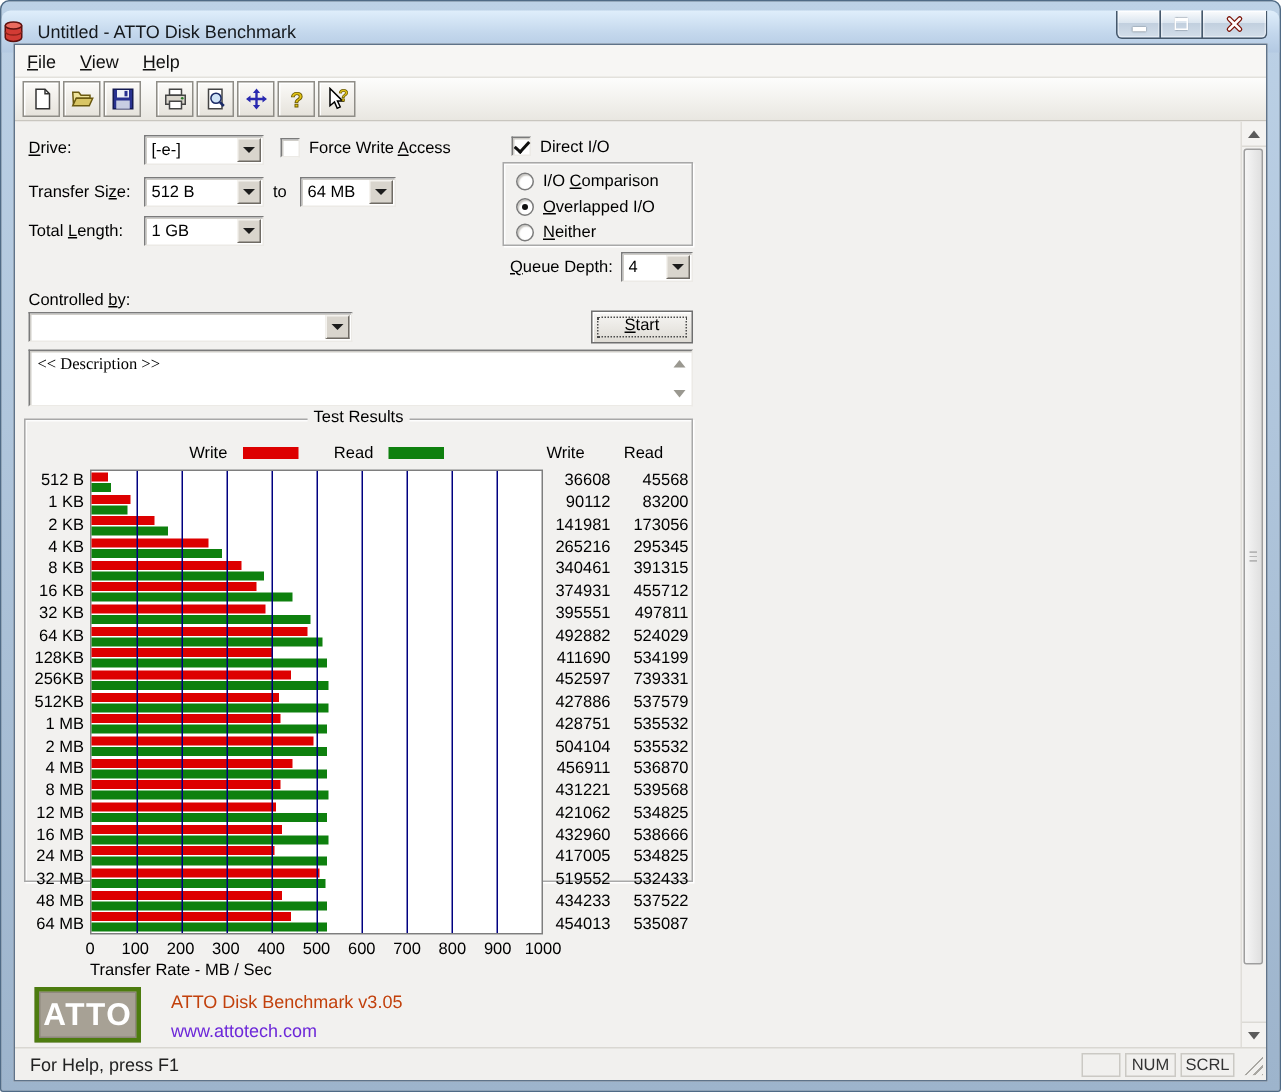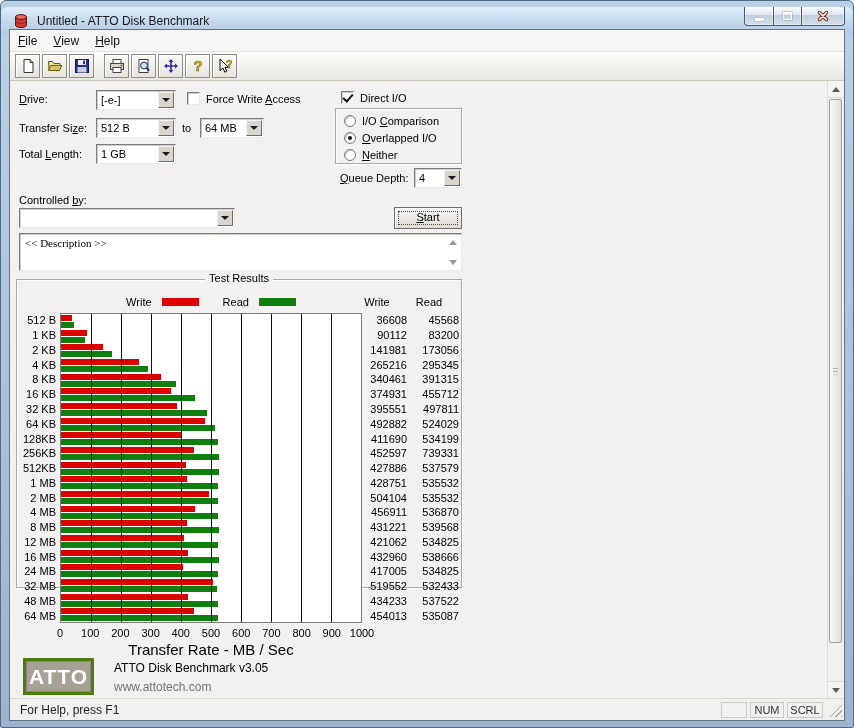--- a/index.html
+++ b/index.html
@@ -3,21 +3,21 @@
 <meta charset="utf-8">
 <style>
   * { margin:0; padding:0; box-sizing:border-box; }
   html,body { width:854px; height:728px; font-family:"Liberation Sans", sans-serif; }
   .screen { position:relative; width:854px; height:728px; background:linear-gradient(#bcd1e6,#9db4cc);
             border:1px solid #4f6a85; border-radius:6px 6px 2px 2px; overflow:hidden; }
 
   
   .titlebar { position:absolute; top:6px; left:0; right:0; height:28px;
               background:linear-gradient(#dfeefb,#c3d7ec 55%,#b3c9e2); border-radius:6px 6px 0 0;
-              display:flex; align-items:center; padding-left:12px; }
+              display:flex; align-items:center; }
   .title-icon { width:16px; height:16px; margin-right:8px; }
   .title-text { font-size:12px; color:#15191d; }
   .cap-group { position:absolute; top:0; right:8px; display:flex; }
   .cap-btn { height:19px; border:1px solid #46586b; border-top:none; margin-left:-1px;
              background:linear-gradient(#fcfdfe,#dbe5ef 45%,#c1cfde 46%,#d3deea);
              box-shadow:inset 0 1px 0 rgba(255,255,255,.75), inset 0 0 0 1px rgba(255,255,255,.4);
              display:flex; align-items:center; justify-content:center; cursor:default; }
   .cap-min { width:30px; border-bottom-left-radius:4px; }
   .cap-max { width:29px; }
   .cap-close { width:44px; border-bottom-right-radius:4px;
@@ -90,22 +90,22 @@
   .valcol div { flex:1; font-size:11px; display:flex; align-items:center; justify-content:flex-end; }
   .xticks { position:absolute; }
   .xticks span { position:absolute; transform:translateX(-50%); font-size:11px; }
   .legend { position:absolute; display:flex; align-items:center; justify-content:center; gap:10px; font-size:11px; }
   .swatch { width:37px; height:8px; }
   .colhead { position:absolute; font-size:11px; text-align:center; }
 
   .logo { position:absolute; border:3px solid #4d7c0f; background:#a7a195; display:flex;
           align-items:center; justify-content:center; box-shadow:inset 0 0 0 1px #8e887c; }
   .logo span { color:#fff; font-size:21px; font-weight:bold; letter-spacing:1px; }
-  .app-version { position:absolute; font-size:12px; color:#000000; }
-  .app-link { position:absolute; font-size:12px; color:#737373; }
+  .app-version { position:absolute; font-size:12px; color:#c2410c; }
+  .app-link { position:absolute; font-size:12px; color:#6d28d9; }
 
   
   .vscroll { position:absolute; top:0; right:0; bottom:0; width:17px; background:#f2f1ef; border-left:1px solid #e0ded9; }
   .sb-btn { position:absolute; left:0; right:0; height:17px; background:#f4f3f1; display:flex; align-items:center; justify-content:center; }
   .sb-btn.up { top:0; border-bottom:1px solid #dcdad5; }
   .sb-btn.dn { bottom:0; border-top:1px solid #dcdad5; }
   .sb-btn.up::after { content:""; border:4px solid transparent; border-bottom:5px solid #5a5a5a; margin-bottom:4px; }
   .sb-btn.dn::after { content:""; border:4px solid transparent; border-top:5px solid #5a5a5a; margin-top:4px; }
   .sb-thumb { position:absolute; left:1px; right:2px; top:18px; bottom:55px;
           background:linear-gradient(90deg,#f6f6f6,#dfdfdf); border:1px solid #9e9e9e; border-radius:2px; }
@@ -465,21 +465,21 @@
             <span style="left: 20%;">200</span>
             <span style="left: 30%;">300</span>
             <span style="left: 40%;">400</span>
             <span style="left: 50%;">500</span>
             <span style="left: 60%;">600</span>
             <span style="left: 70%;">700</span>
             <span style="left: 80%;">800</span>
             <span style="left: 90%;">900</span>
             <span style="left: 100%;">1000</span>
           </div>
-        <div class="lbl" style="left:43px; top:361px; width:302px; text-align:center; font-size:15px;">Transfer Rate - MB / Sec</div>
+        <div class="lbl" style="left:43px; top:361px; width:302px; font-size:11px;">Transfer Rate - MB / Sec</div>
 
         <div class="logo" style="left:6px; top:378px; width:71px; height:37px;">
           <span>ATTO</span>
         </div>
         <span class="app-version" style="left:97px; top:381px;">ATTO Disk Benchmark v3.05</span>
         <span class="app-link" style="left:97px; top:400px;">www.attotech.com</span>
       </div>
 
       <div class="vscroll">
         <div class="sb-btn up"></div>

